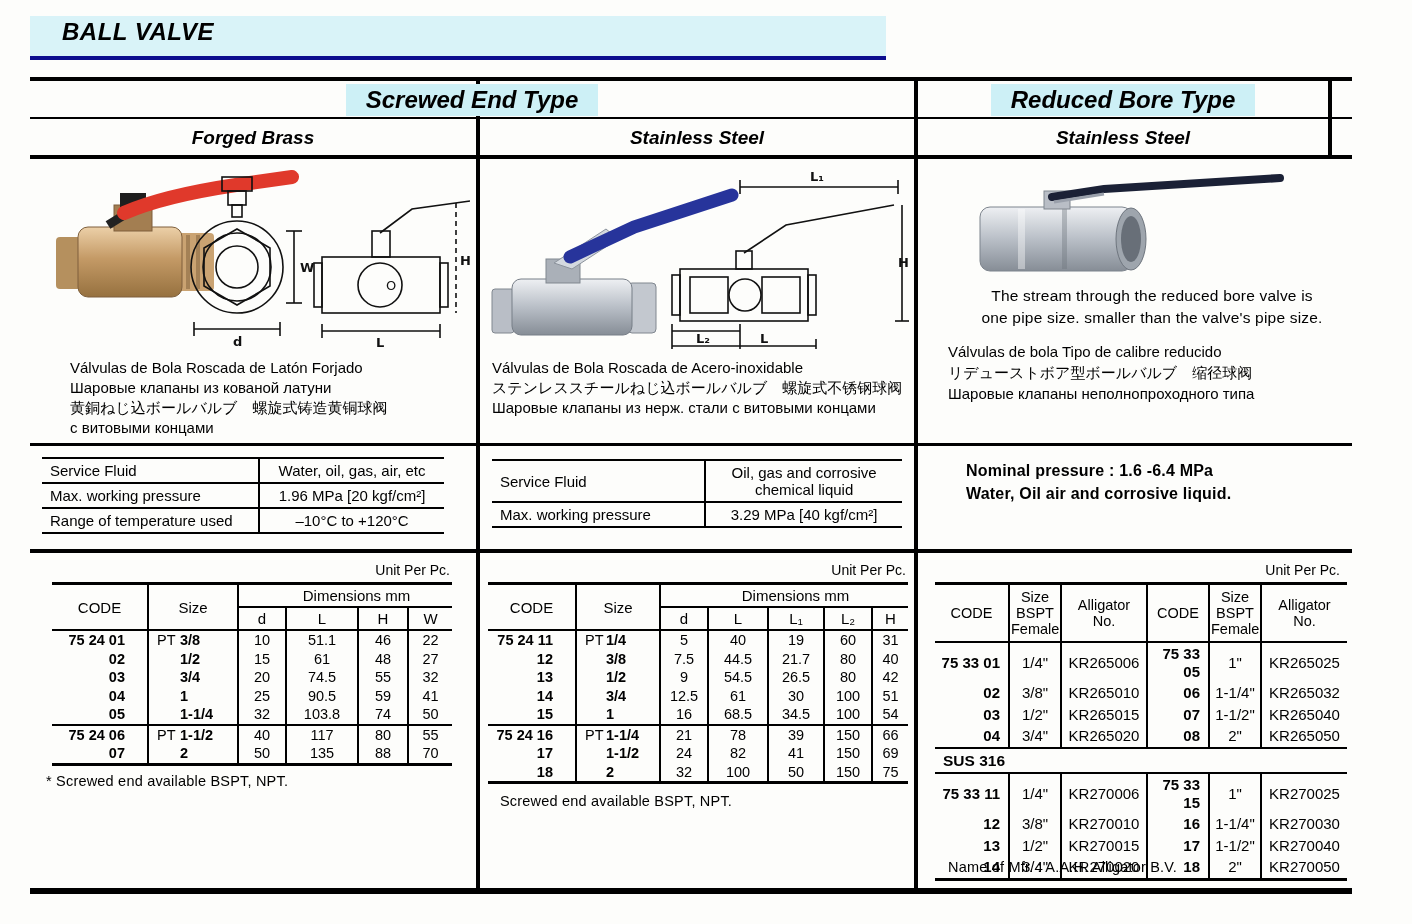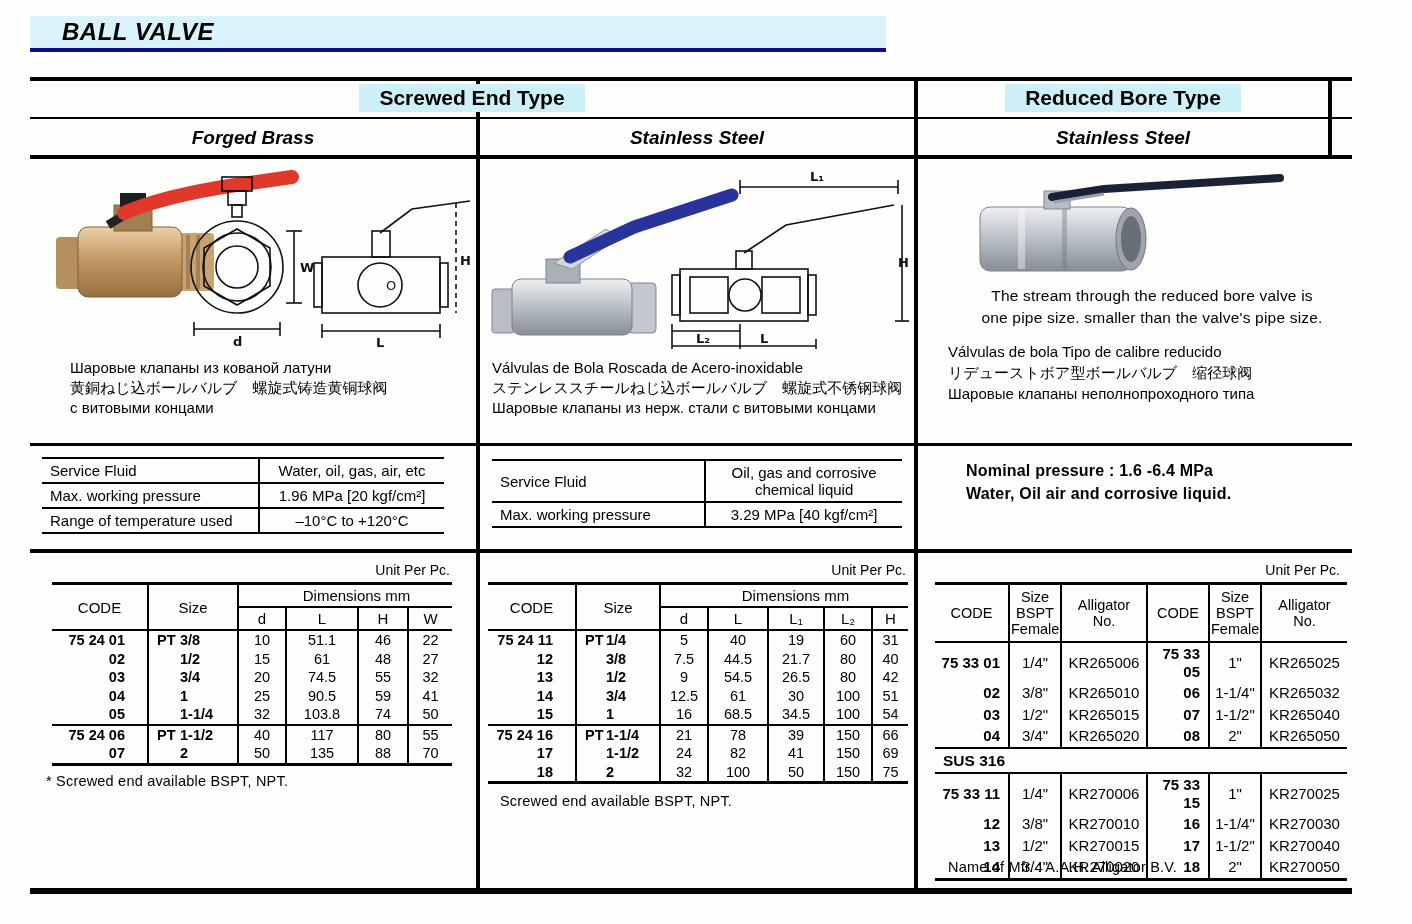--- a/index.html
+++ b/index.html
@@ -1,29 +1,29 @@
 <!DOCTYPE html>
 <html><head>
 <meta charset="utf-8">
 <style>
   *{margin:0;padding:0;box-sizing:border-box;}
   html,body{width:1412px;height:924px;}
   body{background:#fff;font-family:"Liberation Sans","DejaVu Sans",sans-serif;color:#000;position:relative;}
   .sheet{position:absolute;inset:0;background:#fdfdfb;}
 
-  .title-band{position:absolute;left:30px;top:16px;width:856px;height:36px;background:#d9f3f8;border-bottom:4px solid #0c0d8e;}
+  .title-band{position:absolute;left:30px;top:16px;width:856px;height:44px;background:#d9f3f8;border-bottom:4px solid #0c0d8e;}
   .title{font-style:italic;font-weight:bold;font-size:24px;line-height:32px;padding-left:32px;letter-spacing:.5px;display:inline-block;}
 
   .frame{position:absolute;left:30px;top:77px;width:1322px;height:817px;border-top:4px solid #000;border-bottom:6px solid #000;}
   .vline{position:absolute;top:0;bottom:0;width:4px;background:#000;}
   .vline.short{bottom:auto;}
   .hline{position:absolute;left:0;right:0;background:#000;}
 
   .cell{position:absolute;text-align:center;}
-  .type-h{font-size:21px;font-weight:bold;}
+  .type-h{font-size:24px;font-weight:bold;font-style:italic;}
   .hl{background:#cdf0f6;padding:2px 20px;display:inline-block;}
   .mat-h{font-size:19px;font-weight:bold;font-style:italic;padding-top:6px;}
 
   .art{position:absolute;}
   .desc{position:absolute;font-size:15px;line-height:20px;}
   .desc3{position:absolute;font-size:15px;line-height:21px;}
   .en{position:absolute;font-size:15.5px;line-height:22px;letter-spacing:.2px;}
   .speclines{position:absolute;font-size:16px;line-height:23px;font-weight:bold;letter-spacing:.2px;}
   .unit{position:absolute;font-size:14px;text-align:right;}
   .fn{position:absolute;font-size:14.5px;letter-spacing:.2px;}
@@ -38,21 +38,21 @@
   .dt{font-size:14.5px;border-top:3px solid #000;border-bottom:3px solid #000;}
   .dt th{font-weight:normal;font-size:15px;padding:2px 2px;}
   .dt th.hk,.dt th.hs{border-right:2px solid #000;border-bottom:2px solid #000;vertical-align:middle;}
   .dt th.hd{border-bottom:2px solid #000;padding-left:24px;}
   .dt thead tr:nth-child(2) th{border-right:2px solid #000;border-bottom:2px solid #000;}
   .dt thead tr:nth-child(2) th:last-child{border-right:none;}
   .dt td{padding:1px 4px;border-right:2px solid #000;line-height:16.5px;}
   .dt td:last-child,.dt td.p{border-right:none;}
   .dt tr.g td{border-top:2px solid #000;}
   .dt td.k{font-weight:bold;text-align:right;padding-right:22px;}
-  .dt td.p{text-align:left;padding-left:8px;font-weight:bold;}
+  .dt td.p{text-align:left;padding-left:8px;font-weight:normal;}
   .dt td.s{text-align:left;font-weight:bold;}
   .dt td.n{text-align:center;}
 
   .rt{font-size:15px;border-top:3px solid #000;border-bottom:3px solid #000;}
   .rt th{border-right:2px solid #000;border-bottom:2px solid #000;font-weight:normal;font-size:14.5px;white-space:pre-line;line-height:16px;padding:4px 1px;vertical-align:middle;}
   .rt th:last-child{border-right:none;}
   .rt td{border-right:2px solid #000;padding:2px 3px;line-height:17.5px;text-align:center;}
   .rt td:last-child{border-right:none;}
   .rt td.k{font-weight:bold;text-align:right;padding-right:8px;}
   .rt tr.lblrow td{border-right:none;border-top:2px solid #000;border-bottom:2px solid #000;font-weight:bold;text-align:left;padding:3px 0 3px 8px;font-size:15.5px;}
@@ -136,20 +136,21 @@
         <line x1="286" y1="166" x2="404" y2="166"></line>
         <line x1="286" y1="159" x2="286" y2="173"></line>
         <line x1="404" y1="159" x2="404" y2="173"></line>
       </g>
       <text x="424" y="100" font-weight="bold">H</text>
       <text x="340" y="182" font-weight="bold">L</text>
       <text x="350" y="125">O</text>
     </svg>
 
     <div class="desc" style="left:40px;top:277px">
+      <div>Válvulas de Bola Roscada de Latón Forjado</div>
       <div>Шаровые клапаны из кованой латуни</div>
       <div>黄銅ねじ込ボールバルブ　螺旋式铸造黄铜球阀</div>
       <div>с витовыми концами</div>
     </div>
 
     <table class="st" style="left:12px;top:376px;width:402px">
       <tbody>
           <tr>
             <td class="sl" style="width:54%">Service Fluid</td>
             <td class="sv">Water, oil, gas, air, etc</td>

